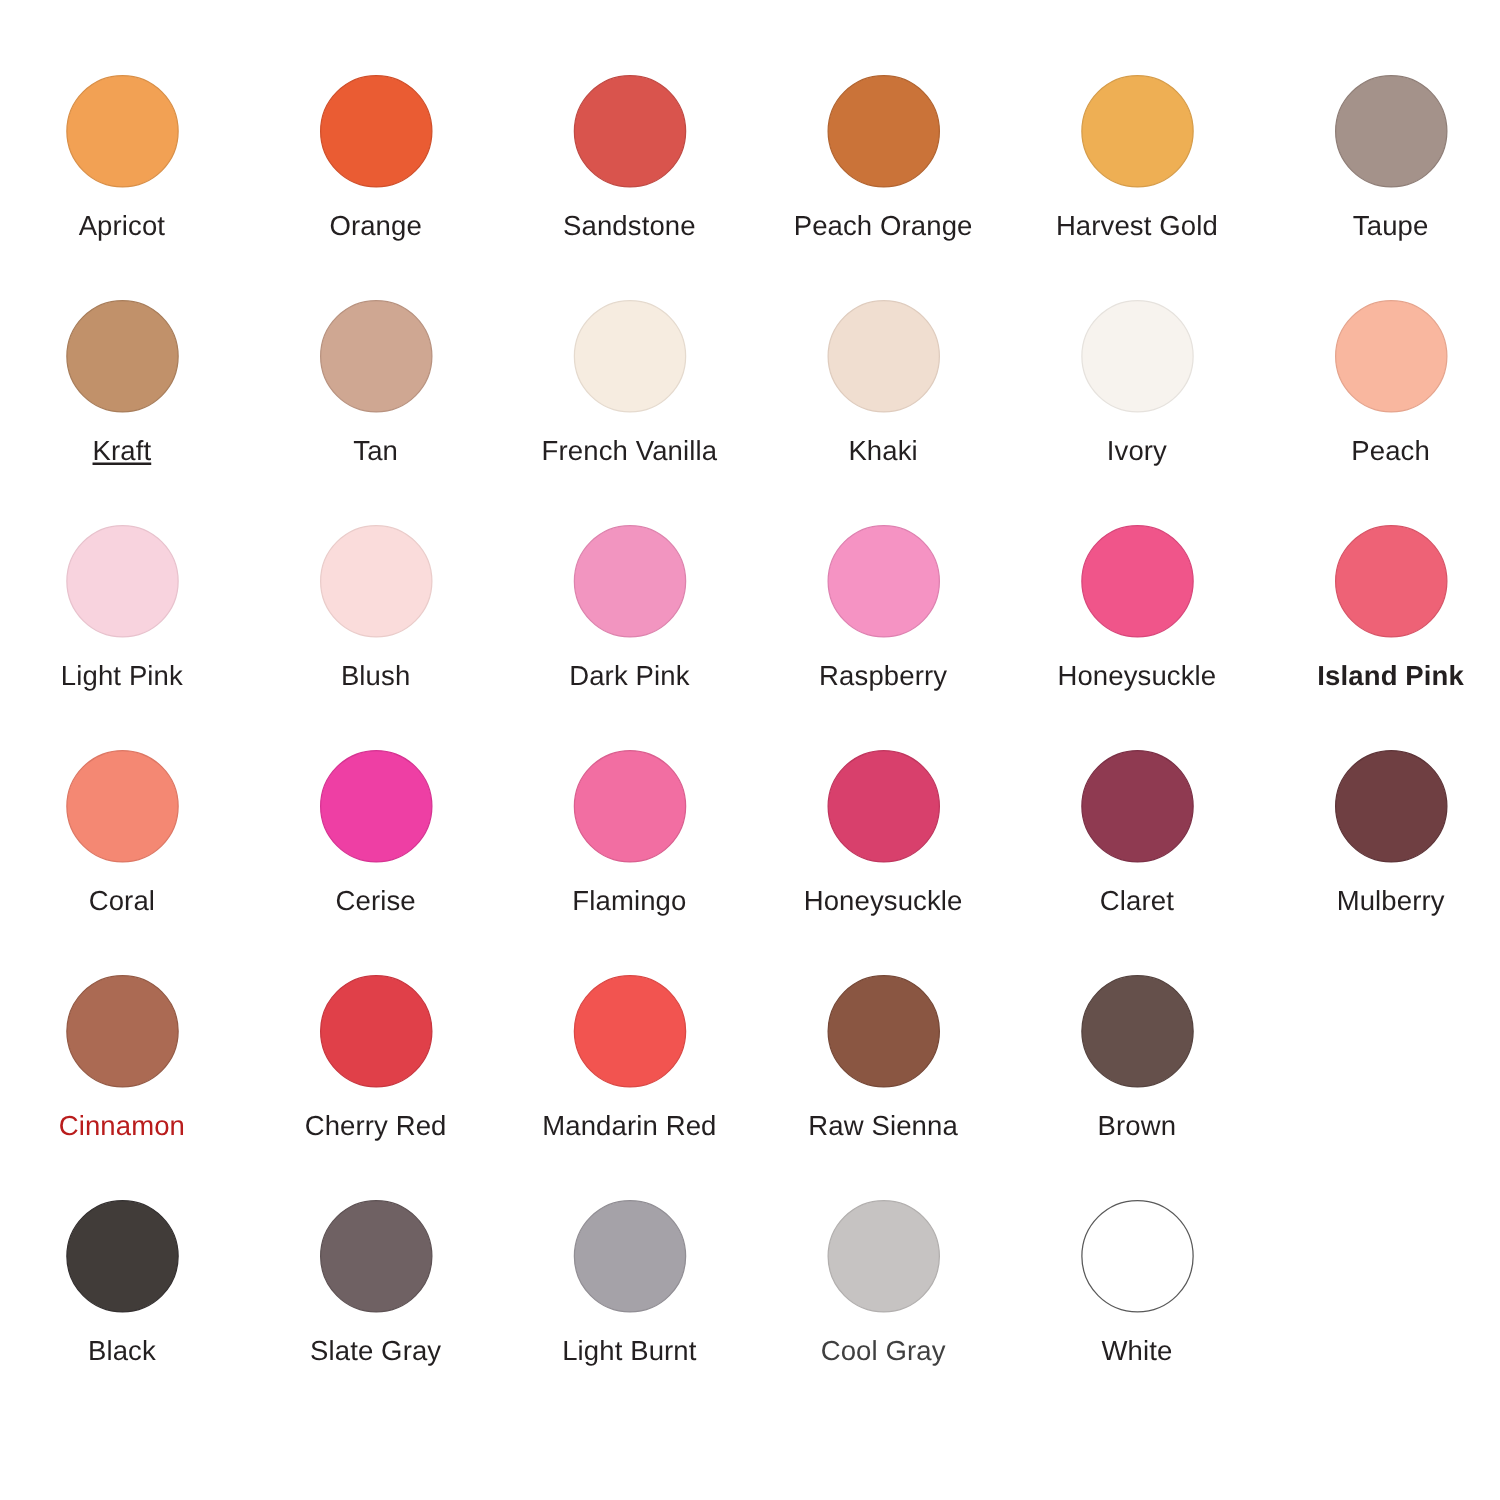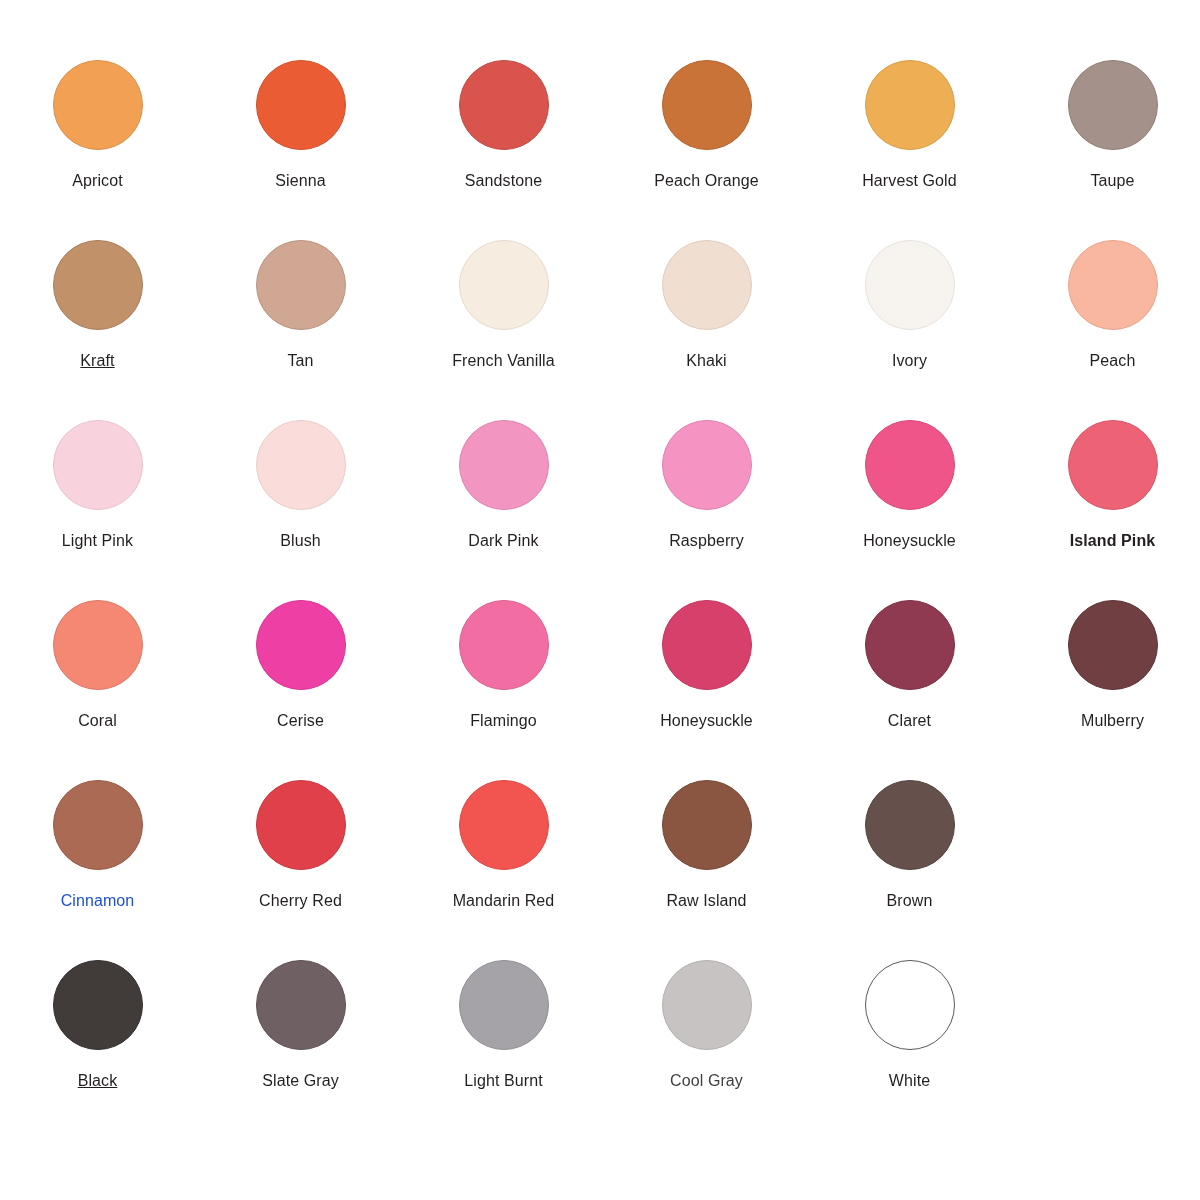--- a/index.html
+++ b/index.html
@@ -47,21 +47,21 @@
   .swatch-dot {
     width: 90px;
     height: 90px;
     border-radius: 50%;
     box-sizing: border-box;
     display: block;
   }
 
   .swatch-label {
     margin-top: 19px;
-    font-size: 16px;
+    font-size: 22px;
     line-height: 24px;
     color: #231f20;
     text-align: left;
     white-space: nowrap;
     letter-spacing: 0.1px;
     font-weight: 400;
   }
 
   .swatch-cell.empty .swatch-dot,
   .swatch-cell.empty .swatch-label {
@@ -73,21 +73,21 @@
 
 <div id="palette-grid">
 
   <div class="swatch-row">
     <div class="swatch-cell">
       <span class="swatch-dot" style="background: rgb(242, 161, 84); border: 1px solid rgb(217, 143, 71);"></span>
       <span class="swatch-label" style="color: rgb(35, 31, 32);">Apricot</span>
     </div>
     <div class="swatch-cell">
       <span class="swatch-dot" style="background: rgb(234, 92, 51); border: 1px solid rgb(208, 79, 42);"></span>
-      <span class="swatch-label" style="color: rgb(35, 31, 32);">Sienna</span>
+      <span class="swatch-label" style="color: rgb(35, 31, 32);">Orange</span>
     </div>
     <div class="swatch-cell">
       <span class="swatch-dot" style="background: rgb(217, 84, 77); border: 1px solid rgb(192, 74, 68);"></span>
       <span class="swatch-label" style="color: rgb(35, 31, 32);">Sandstone</span>
     </div>
     <div class="swatch-cell">
       <span class="swatch-dot" style="background: rgb(202, 115, 57); border: 1px solid rgb(178, 100, 48);"></span>
       <span class="swatch-label" style="color: rgb(35, 31, 32);">Peach Orange</span>
     </div>
     <div class="swatch-cell">
@@ -177,44 +177,44 @@
     </div>
     <div class="swatch-cell">
       <span class="swatch-dot" style="background: rgb(111, 63, 66); border: 1px solid rgb(94, 52, 56);"></span>
       <span class="swatch-label" style="color: rgb(35, 31, 32);">Mulberry</span>
     </div>
   </div>
 
   <div class="swatch-row">
     <div class="swatch-cell">
       <span class="swatch-dot" style="background: rgb(171, 106, 83); border: 1px solid rgb(148, 90, 69);"></span>
-      <span class="swatch-label" style="color: #1d4ed8;">Cinnamon</span>
+      <span class="swatch-label" style="color: #b91c1c;">Cinnamon</span>
     </div>
     <div class="swatch-cell">
       <span class="swatch-dot" style="background: rgb(224, 64, 73); border: 1px solid rgb(200, 54, 63);"></span>
       <span class="swatch-label" style="color: rgb(35, 31, 32);">Cherry Red</span>
     </div>
     <div class="swatch-cell">
       <span class="swatch-dot" style="background: rgb(242, 84, 80); border: 1px solid rgb(218, 72, 69);"></span>
       <span class="swatch-label" style="color: rgb(35, 31, 32);">Mandarin Red</span>
     </div>
     <div class="swatch-cell">
       <span class="swatch-dot" style="background: rgb(138, 86, 66); border: 1px solid rgb(118, 72, 55);"></span>
-      <span class="swatch-label" style="color: rgb(35, 31, 32);">Raw Island</span>
+      <span class="swatch-label" style="color: rgb(35, 31, 32);">Raw Sienna</span>
     </div>
     <div class="swatch-cell">
       <span class="swatch-dot" style="background: rgb(101, 80, 75); border: 1px solid rgb(85, 67, 63);"></span>
       <span class="swatch-label" style="color: rgb(35, 31, 32);">Brown</span>
     </div>
   </div>
 
   <div class="swatch-row">
     <div class="swatch-cell">
       <span class="swatch-dot" style="background: rgb(65, 60, 57); border: 1px solid rgb(52, 48, 48);"></span>
-      <span class="swatch-label" style="color: rgb(35, 31, 32); text-decoration: underline;">Black</span>
+      <span class="swatch-label" style="color: rgb(35, 31, 32);">Black</span>
     </div>
     <div class="swatch-cell">
       <span class="swatch-dot" style="background: rgb(111, 97, 99); border: 1px solid rgb(94, 82, 84);"></span>
       <span class="swatch-label" style="color: rgb(35, 31, 32);">Slate Gray</span>
     </div>
     <div class="swatch-cell">
       <span class="swatch-dot" style="background: rgb(165, 162, 168); border: 1px solid rgb(145, 142, 148);"></span>
       <span class="swatch-label" style="color: rgb(35, 31, 32);">Light Burnt</span>
     </div>
     <div class="swatch-cell">

